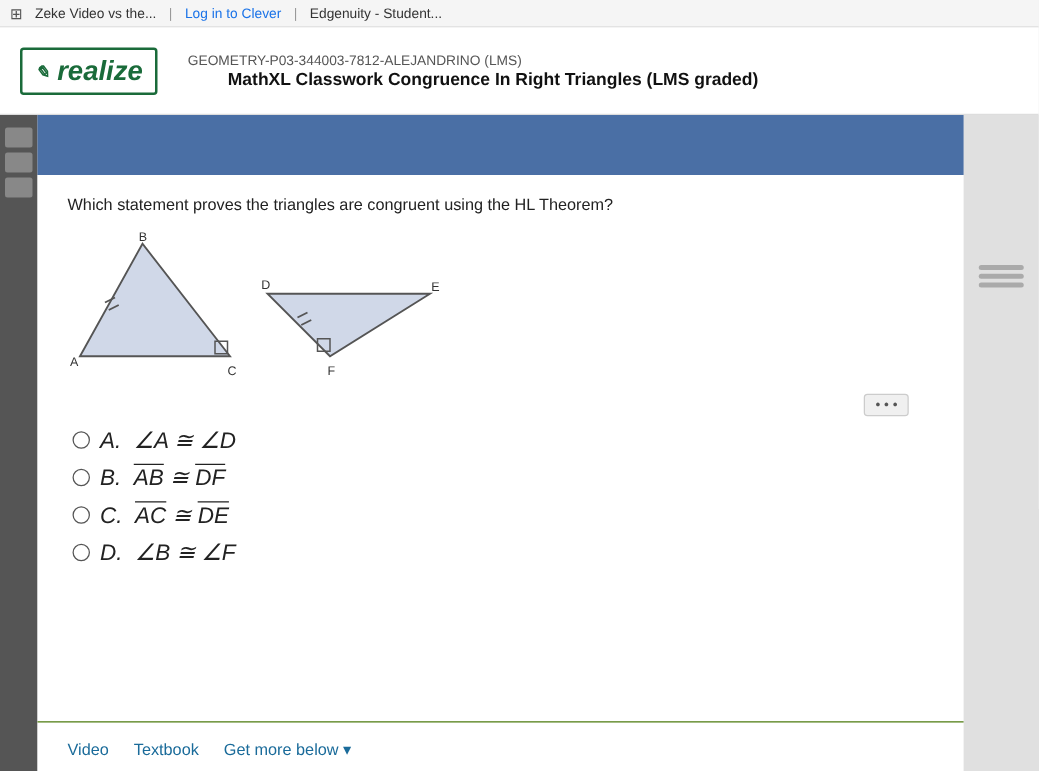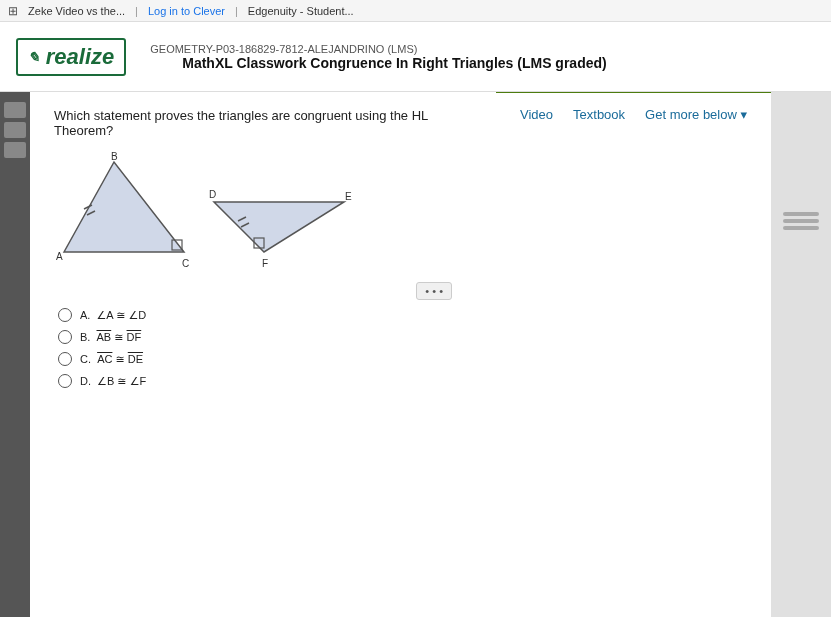--- a/index.html
+++ b/index.html
@@ -96,21 +96,21 @@
       height: 16px;
       background: #888;
       border-radius: 2px;
     }
 
     
     .content-area {
       flex: 1;
       padding: 0;
       display: flex;
-      flex-direction: row;
+      flex-direction: column;
     }
 
     
     .blue-banner {
       height: 48px;
       background: #4a6fa5;
       margin: 0;
     }
 
     
@@ -185,21 +185,22 @@
       border: 1.5px solid #555;
       border-radius: 50%;
       display: inline-flex;
       align-items: center;
       justify-content: center;
       flex-shrink: 0;
     }
 
     
     .math-text {
-      font-size: 11px;
+      font-size: 18px;
+      font-style: italic;
     }
     .overline {
       text-decoration: overline;
     }
 
     
     .bottom-links {
       display: flex;
       gap: 20px;
       padding: 14px 24px 10px 24px;
@@ -241,21 +242,21 @@
   <span class="top-bar-sep">|</span>
   <span style="color:#333;">Edgenuity - Student...</span>
 </div>
 
 <div class="header">
   <div class="realize-logo">
     <span class="logo-icon">✎</span>
     <span>realize</span>
   </div>
   <div class="header-info">
-    <span class="header-subtitle">GEOMETRY-P03-186829-7812-ALEJANDRINO (LMS)</span>
+    <span class="header-subtitle">GEOMETRY-P03-344003-7812-ALEJANDRINO (LMS)</span>
     <span class="header-title">MathXL Classwork Congruence In Right Triangles (LMS graded)</span>
   </div>
 </div>
 
 <div class="main-wrapper">
 
   <div class="left-sidebar">
     <div class="sidebar-block"></div>
     <div class="sidebar-block"></div>
     <div class="sidebar-block"></div>

